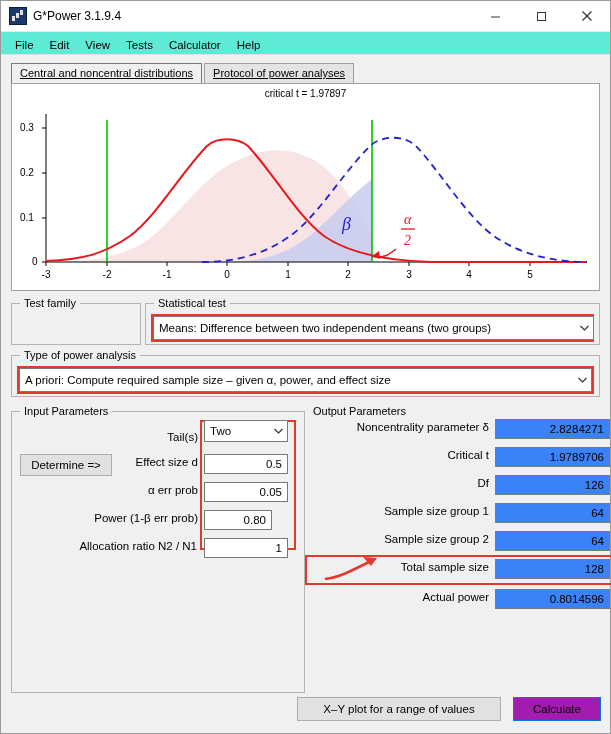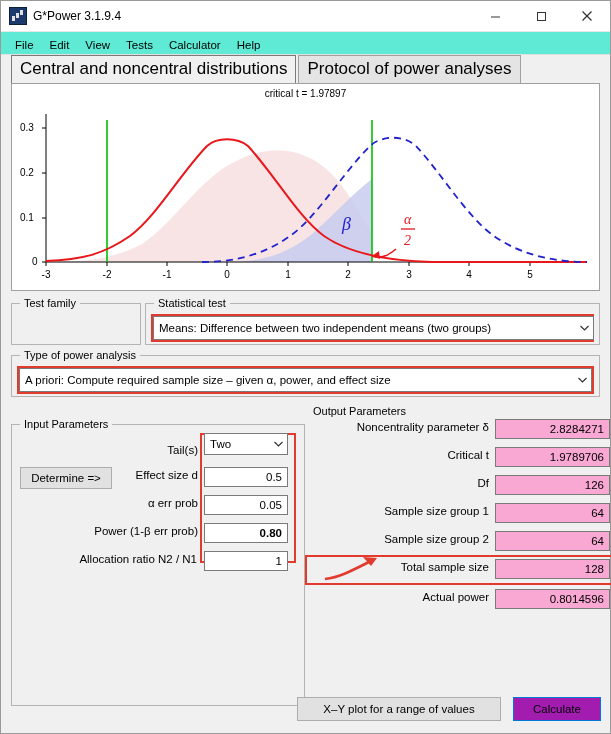--- a/index.html
+++ b/index.html
@@ -89,23 +89,24 @@
     display: flex;
     align-items: flex-end;
     padding: 6px 10px 0 10px;
     background: #f0f0f0;
     height: 22px;
   }
   .tab {
     border: 1px solid #a0a0a0;
     border-bottom: none;
     padding: 3px 8px 4px 8px;
-    font-size: 17px;
+    font-size: 11px;
     background: #e4e4e4;
     margin-right: 2px;
+    text-decoration: underline;
   }
   .tab.active {
     background: #f0f0f0;
     border-color: #7a7a7a;
     position: relative;
     z-index: 2;
   }
 
   
   .plotpanel {
@@ -170,21 +171,21 @@
     height: 20px;
     background: #ffffff;
     border: 1px solid #7a7a7a;
     font-size: 11.5px;
     display: flex;
     align-items: center;
     justify-content: flex-end;
     padding-right: 5px;
     box-sizing: border-box;
   }
-  .field.out { background: #f9a8d4; }
+  .field.out { background: #3b82f6; }
 
   .lbl {
     font-size: 11.5px;
     text-align: right;
     white-space: nowrap;
   }
 
   .btn {
     background: #e1e1e1;
     border: 1px solid #adadad;
@@ -329,21 +330,21 @@
           <svg width="9" height="6" viewBox="0 0 9 6">
               <path d="M0.5 1 L4.5 5 L8.5 1" fill="none" stroke="#333" stroke-width="1.2"></path>
             </svg>
         </span>
       </div>
     </div>
   </div>
 
   <div style="display:flex; margin-top:14px;">
 
-    <div class="group" style="width:292px; height:280px; margin-right:0; position:relative;margin-top:13px;">
+    <div class="group" style="width:292px; height:280px; margin-right:0; position:relative;">
       <div class="legend">Input Parameters</div>
 
       <div style="position:absolute; left:188px; top:8px; width:92px; height:126px; border:2px solid #e23b2e;"></div>
 
       <div style="position:absolute; left:10px; top:19px; width:176px;" class="lbl">Tail(s)</div>
       <div class="combo" style="position:absolute; left:192px; top:8px; width:84px; height:22px;">
         <span>Two</span>
         <span class="arrow">
           <svg width="9" height="6" viewBox="0 0 9 6">
               <path d="M0.5 1 L4.5 5 L8.5 1" fill="none" stroke="#333" stroke-width="1.2"></path>
@@ -353,21 +354,21 @@
 
       <div class="btn" style="position:absolute; left:8px; top:42px; width:92px; height:22px;">Determine =&gt;</div>
 
       <div style="position:absolute; left:10px; top:44px; width:176px;" class="lbl">Effect size d</div>
       <div class="field" style="position:absolute; left:192px; top:42px; width:84px;">0.5</div>
 
       <div style="position:absolute; left:10px; top:72px; width:176px;" class="lbl">α err prob</div>
       <div class="field" style="position:absolute; left:192px; top:70px; width:84px;">0.05</div>
 
       <div style="position:absolute; left:10px; top:100px; width:176px;" class="lbl">Power (1-β err prob)</div>
-      <div class="field" style="position:absolute; left:192px; top:98px; width:84px;font-weight:bold;">0.80</div>
+      <div class="field" style="position:absolute; left:192px; top:98px; width:68px;">0.80</div>
 
       <div style="position:absolute; left:9px; top:128px; width:176px;" class="lbl">Allocation ratio N2 / N1</div>
       <div class="field" style="position:absolute; left:192px; top:126px; width:84px;">1</div>
     </div>
 
     <div class="group" style="flex:1; height:280px; margin-left:4px; border:none; position:relative;">
       <div class="legend" style="left:0; top:-6px;">Output Parameters</div>
 
       <div style="position:absolute; left:0; top:10px; width:180px;" class="lbl">Noncentrality parameter δ</div>
       <div class="field out" style="position:absolute; left:186px; top:8px; width:115px;">2.8284271</div>

